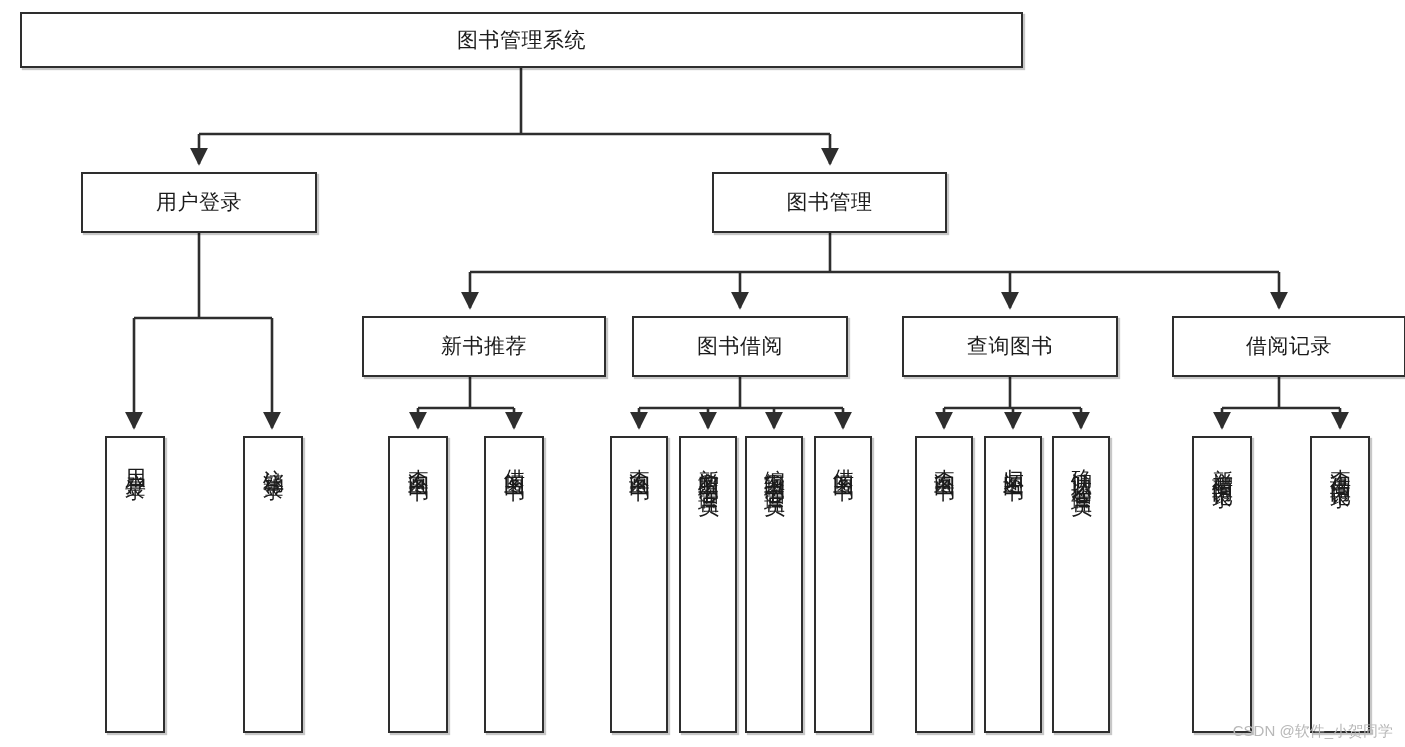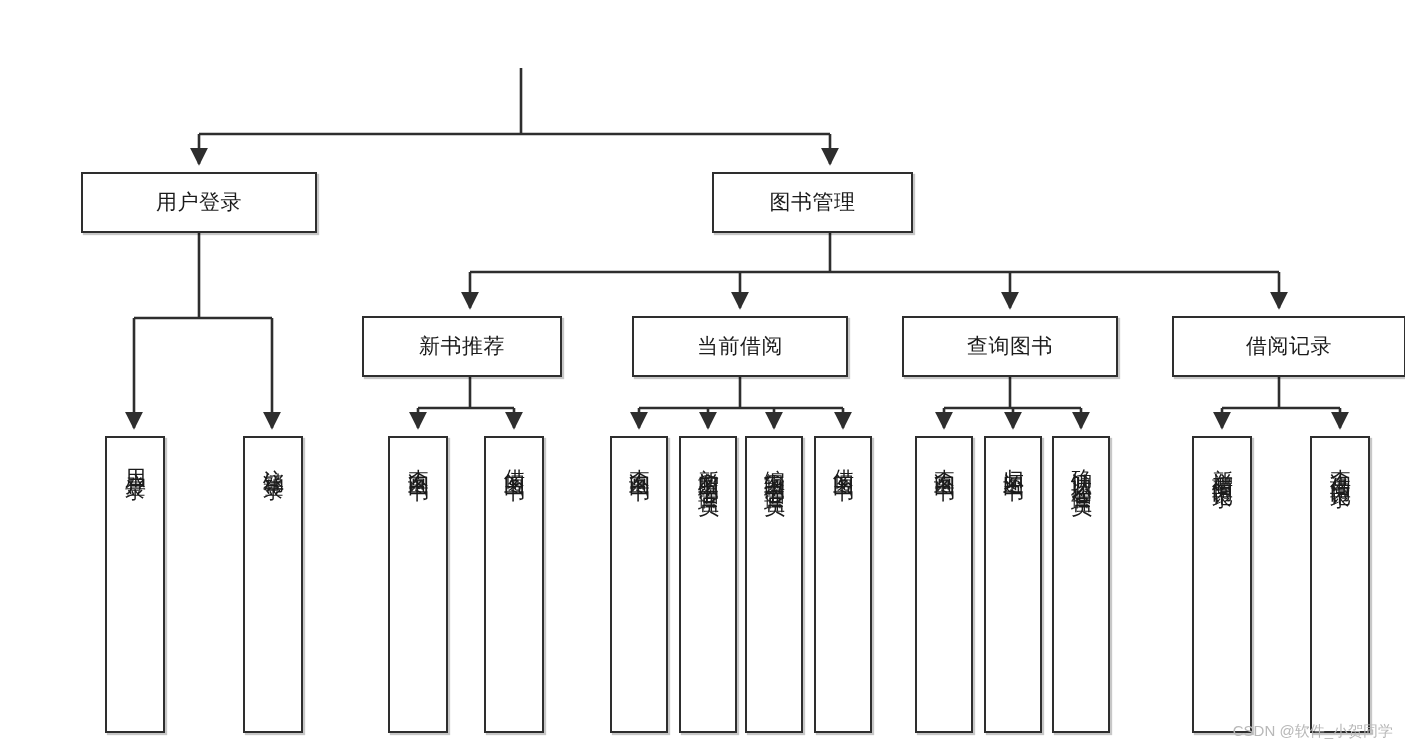--- a/index.html
+++ b/index.html
@@ -65,35 +65,38 @@
       <path d="M 1013 408 L 1013 428" marker-end="url(#arrow)"></path>
       <path d="M 1081 408 L 1081 428" marker-end="url(#arrow)"></path>
 
       <path d="M 1279 377 L 1279 408"></path>
       <path d="M 1222 408 L 1340 408"></path>
       <path d="M 1222 408 L 1222 428" marker-end="url(#arrow)"></path>
       <path d="M 1340 408 L 1340 428" marker-end="url(#arrow)"></path>
     </g>
   </svg>
 
+  <div class="node horiz" id="n-root" style="left: 20px; top: 12px; width: 1003px; height: 56px;">
+    <span class="lbl">图书管理系统</span>
+  </div>
 
   <div id="level1-layer">
       <div class="node horiz" style="left: 81px; top: 172px; width: 236px; height: 61px;">
         <span class="lbl">用户登录</span>
       </div>
-      <div class="node horiz" style="left: 712px; top: 172px; width: 201px; height: 61px;">
+      <div class="node horiz" style="left: 712px; top: 172px; width: 235px; height: 61px;">
         <span class="lbl">图书管理</span>
       </div>
     </div>
   <div id="level2-layer">
-      <div class="node horiz" style="left: 362px; top: 316px; width: 200px; height: 61px;">
+      <div class="node horiz" style="left: 362px; top: 316px; width: 244px; height: 61px;">
         <span class="lbl">新书推荐</span>
       </div>
       <div class="node horiz" style="left: 632px; top: 316px; width: 216px; height: 61px;">
-        <span class="lbl">当前借阅</span>
+        <span class="lbl">图书借阅</span>
       </div>
       <div class="node horiz" style="left: 902px; top: 316px; width: 216px; height: 61px;">
         <span class="lbl">查询图书</span>
       </div>
       <div class="node horiz" style="left: 1172px; top: 316px; width: 234px; height: 61px;">
         <span class="lbl">借阅记录</span>
       </div>
     </div>
   <div id="leaves-layer">
       <div class="node vert" style="left: 105px; top: 436px; width: 60px; height: 297px;">

